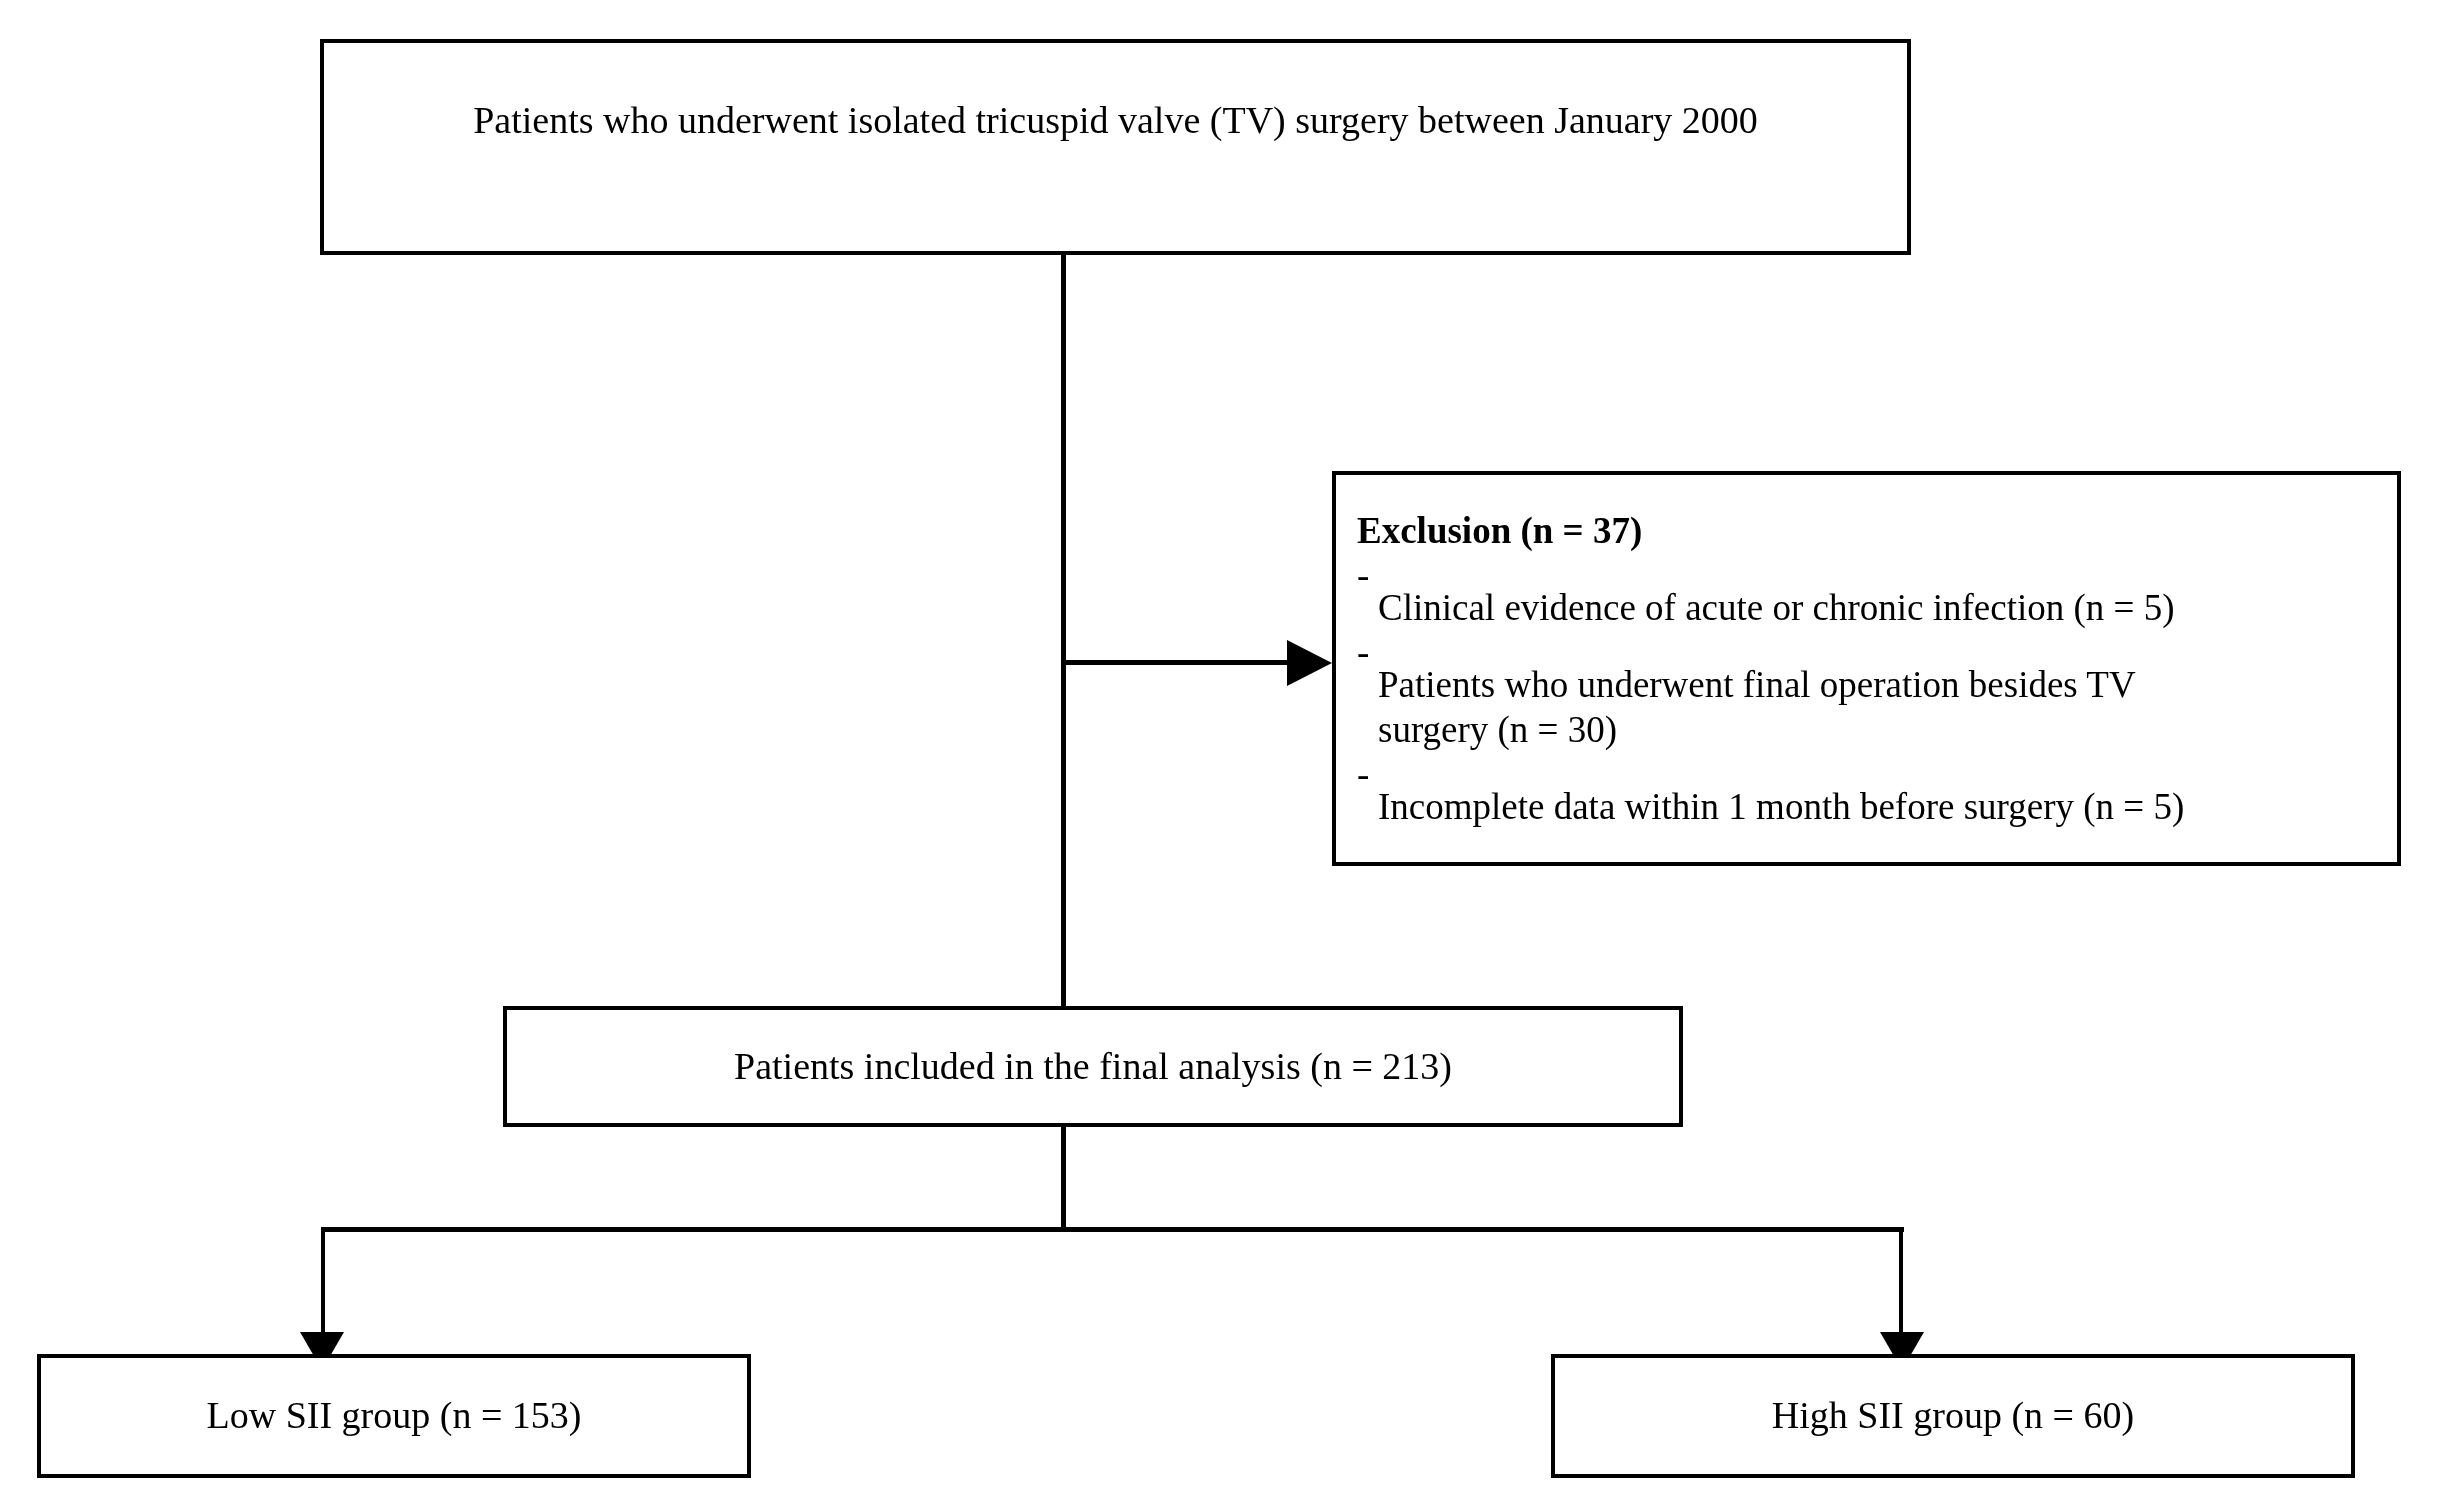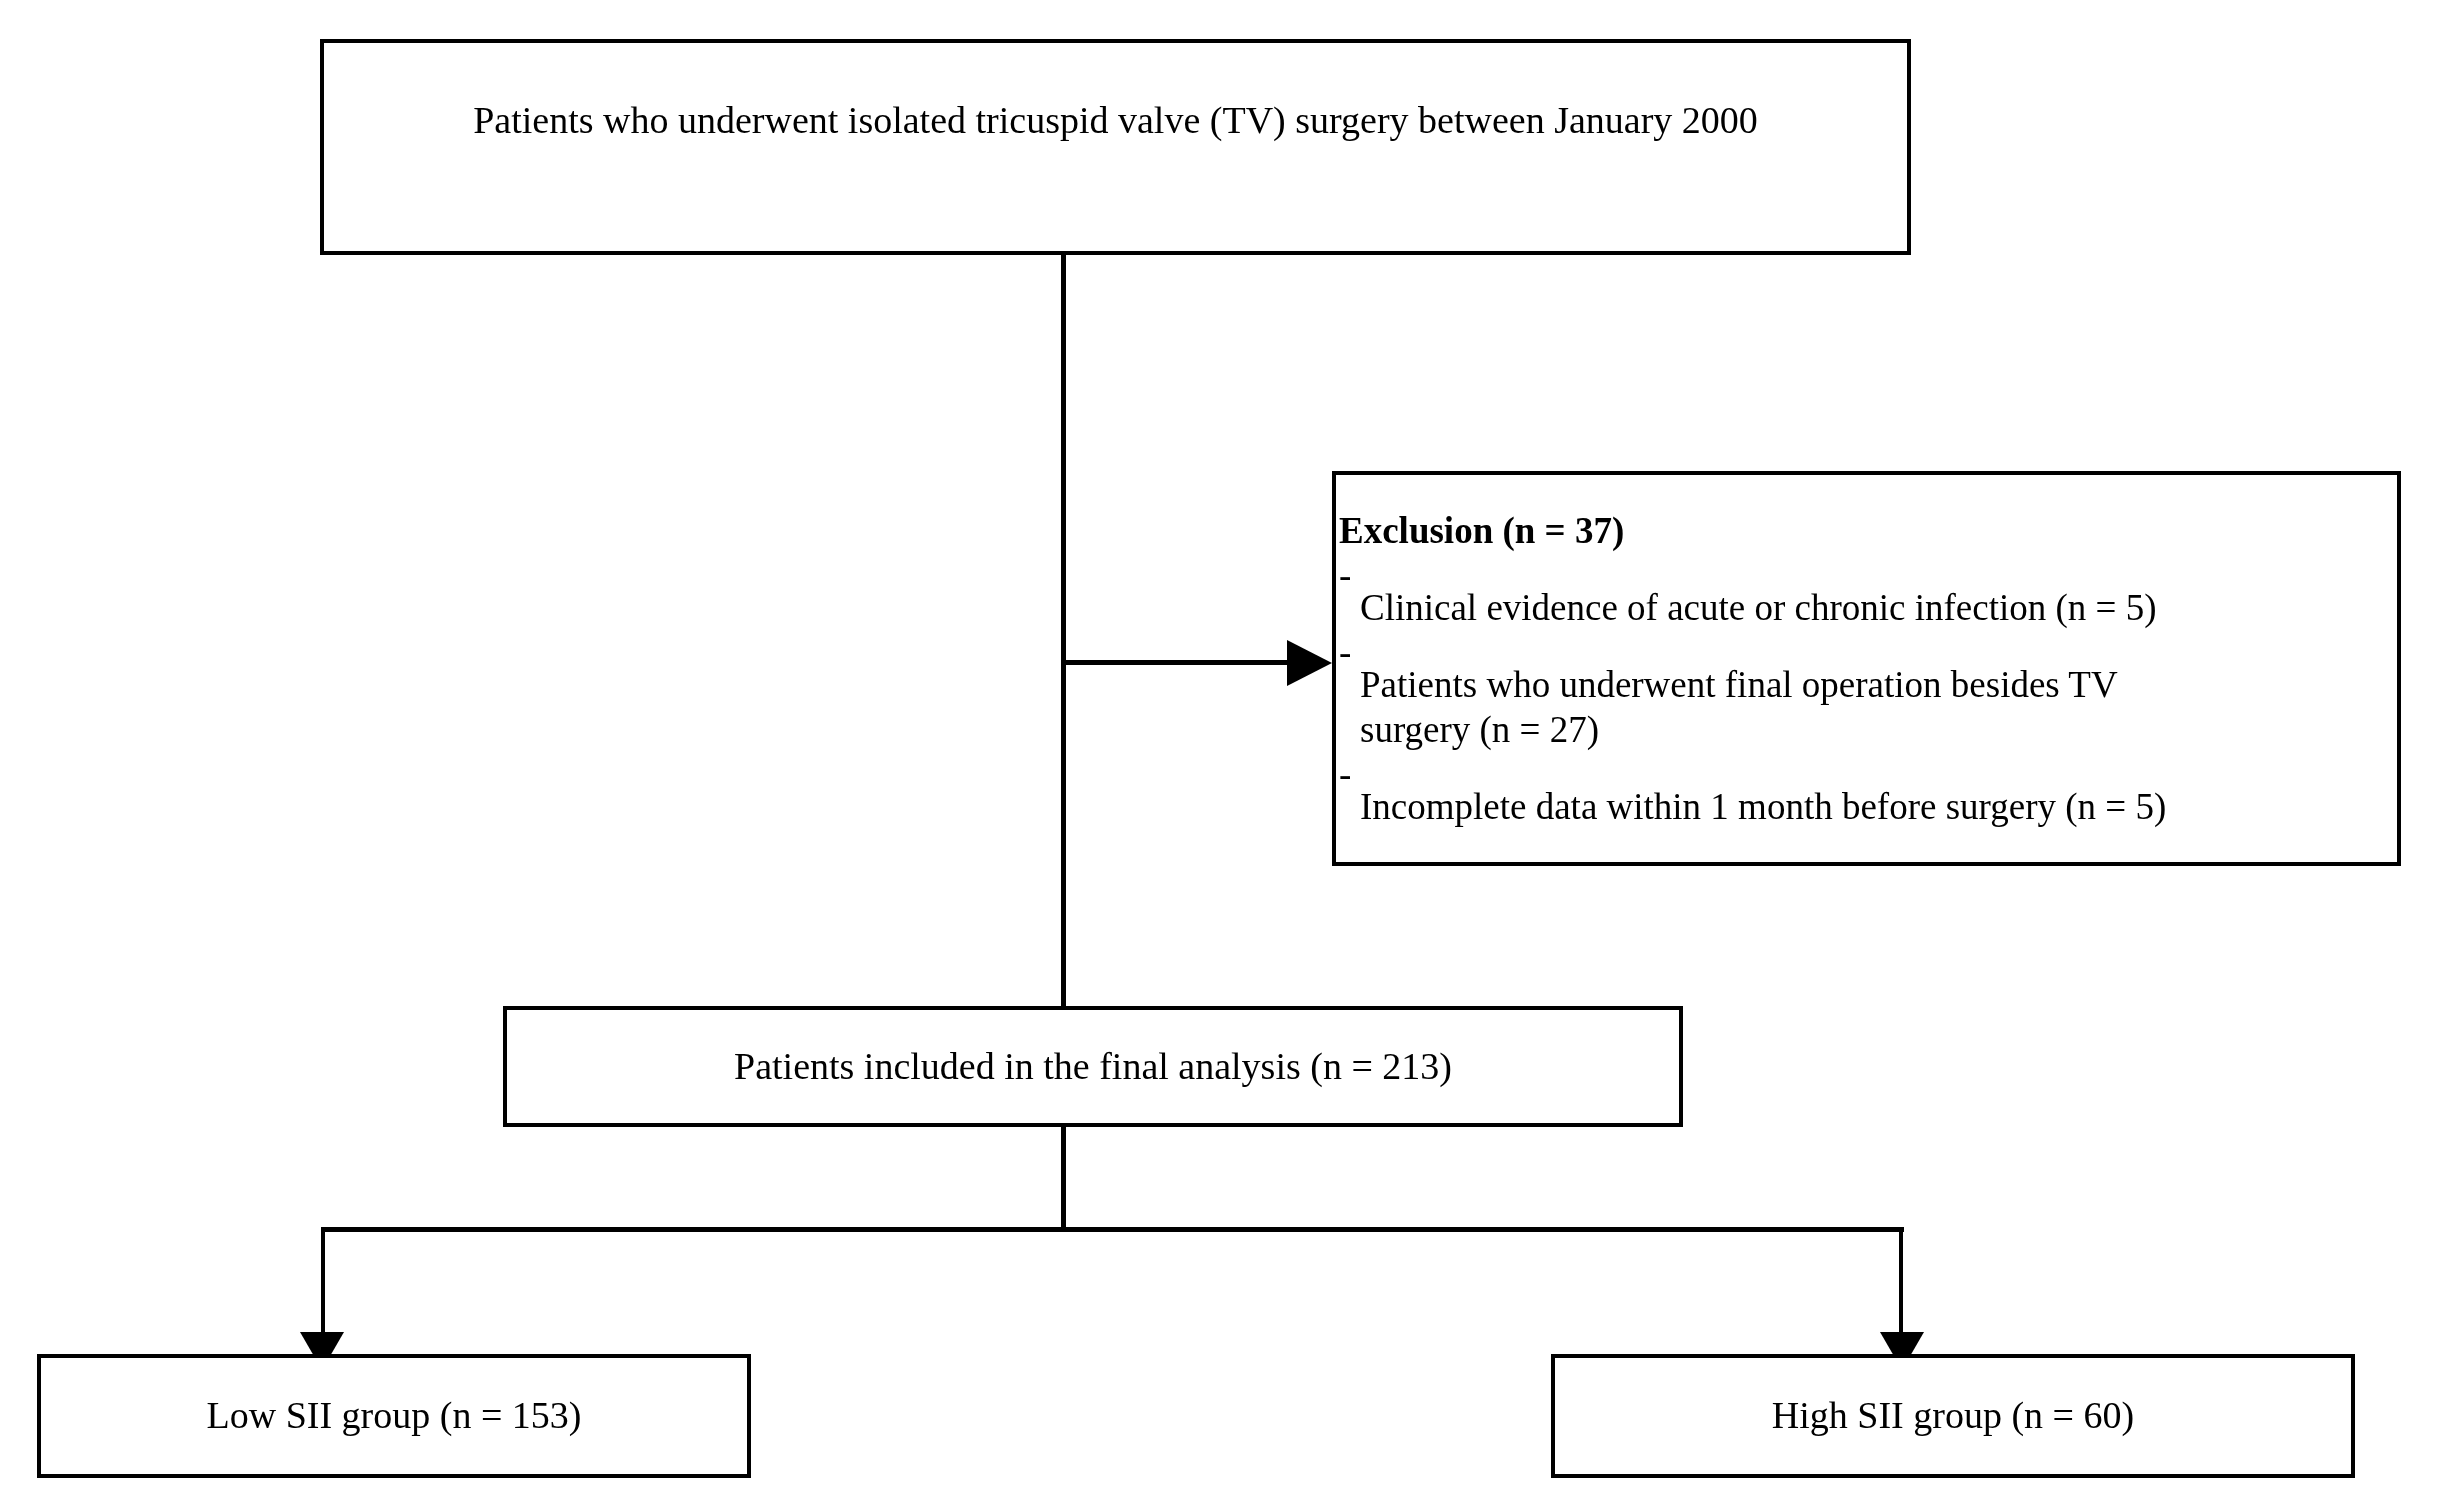--- a/index.html
+++ b/index.html
@@ -45,21 +45,21 @@
   #box-enrollment .node-line { margin: 0; }
   #box-enrollment .line-gap { height: 53px; }
 
   
   #box-exclusion {
     left: 1332px;
     top: 471px;
     width: 1069px;
     height: 395px;
     justify-content: center;
-    padding: 0 0 0 3px;
+    padding: 0 0 0 21px;
   }
   #box-exclusion .excl-title {
     font-size: 37px;
     font-weight: bold;
     line-height: 1.22;
     white-space: nowrap;
   }
   #box-exclusion .excl-item {
     font-size: 37px;
     line-height: 1.22;
@@ -202,21 +202,21 @@
 
     <div class="excl-item">
       <span class="excl-bullet">-</span>
       <span class="excl-text">Clinical evidence of acute or chronic infection (n = 5)</span>
     </div>
 
     <div class="excl-item">
       <span class="excl-bullet">-</span>
       <span class="excl-text">Patients who underwent final operation besides TV</span>
     </div>
-    <div class="excl-cont">surgery (n = 27)</div>
+    <div class="excl-cont">surgery (n = 30)</div>
 
     <div class="excl-item">
       <span class="excl-bullet">-</span>
       <span class="excl-text">Incomplete data within 1 month before surgery (n = 5)</span>
     </div>
   </div>
 
   <div class="node-box centered" id="box-final">
     <div class="node-line">Patients included in the final analysis (n = 213)</div>
   </div>

